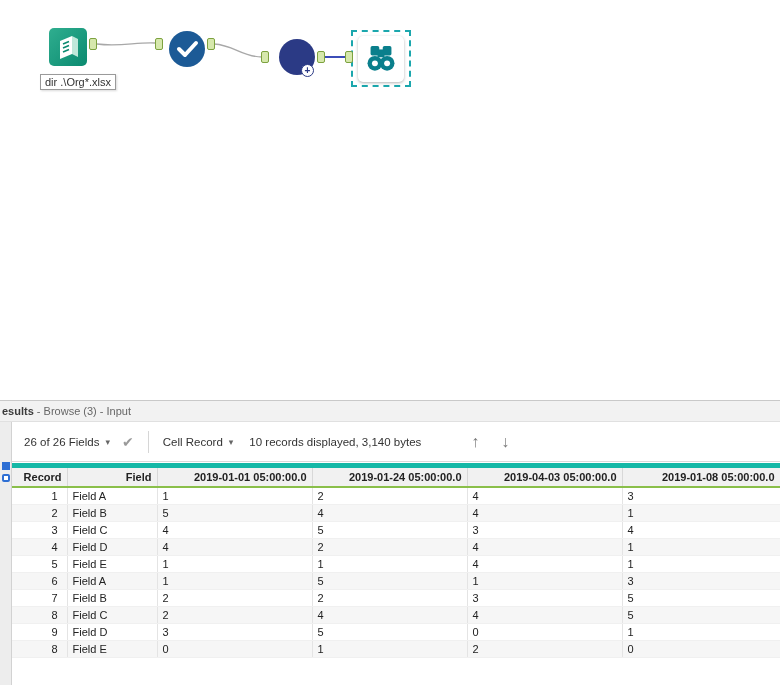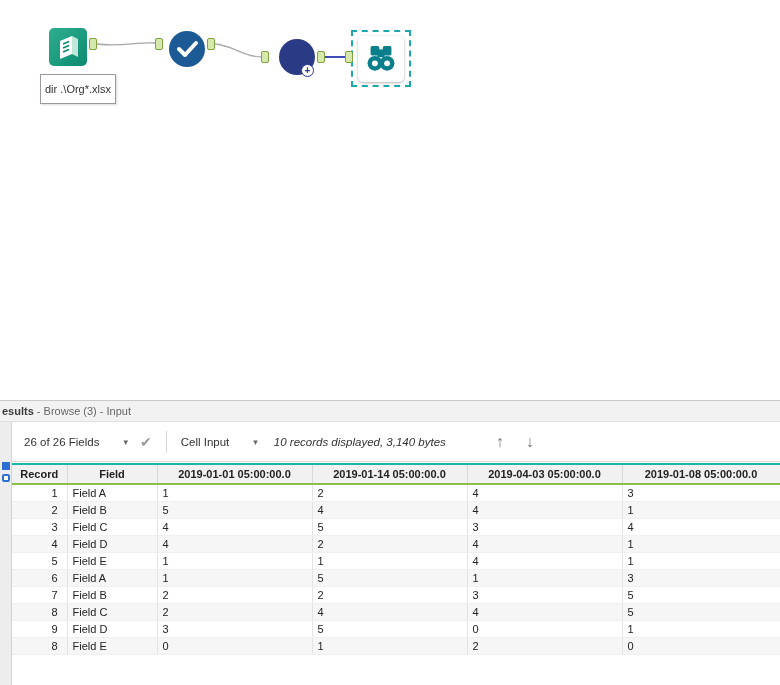--- a/index.html
+++ b/index.html
@@ -15,50 +15,50 @@
   .tool { position:absolute; }
   .circle { width:36px; height:36px; border-radius:50%; display:flex; align-items:center; justify-content:center; }
   .anchor { position:absolute; width:8px; height:12px; background:#d6e8ac; border:1px solid #7da23f; border-radius:2px; }
   .selection-box { position:absolute; border:2px dashed #1ba7ad; background:transparent; }
   .card { width:46px; height:46px; background:#fff; border-radius:5px;
           box-shadow:0 1px 3px rgba(0,0,0,.3); display:flex; align-items:center; justify-content:center; }
   .plus-badge { position:absolute; width:13px; height:13px; border-radius:50%; background:#fff;
                 border:1px solid #2b3a85; color:#2b3a85; font-weight:bold; font-size:10px;
                 line-height:11px; text-align:center; }
   .annotation { position:absolute; left:40px; top:74px; background:#fff; border:1px solid #9a9a9a;
-                font-size:11px; padding:8px 4px; color:#333; box-shadow:1px 1px 2px rgba(0,0,0,.15);
+                font-size:11px; padding:1px 4px; color:#333; box-shadow:1px 1px 2px rgba(0,0,0,.15);
                 white-space:nowrap; }
 
   
   #results { position:absolute; top:388px; left:0; width:780px; height:297px; background:#fff;
              border-top:1px solid #c9c9c9;margin-top:12px; }
   .r-header { height:21px; background:#f2f2f2; border-bottom:1px solid #e0e0e0; font-size:11px;
               color:#666; display:flex; align-items:center; padding-left:2px; }
   .r-title-bold { font-weight:bold; color:#3c3c3c; }
   .r-title-rest { white-space:pre; }
   .r-toolbar { height:40px; display:flex; align-items:center; padding-left:18px;
                border-bottom:1px solid #d9d9d9; font-size:11.5px; color:#333; background:#fff; }
-  .dd { display:flex; align-items:center; gap:24px; padding:4px 6px; cursor:default; }
+  .dd { display:flex; align-items:center; gap:6px; padding:4px 6px; cursor:default; }
   .caret { font-size:9px; color:#666; }
   .tb-check { color:#9a9a9a; font-size:14px; margin:0 14px 0 6px; }
   .sep { width:1px; height:22px; background:#d6d6d6; margin-right:8px; }
-  .records { margin-left:10px;font-style:italic; }
+  .records { margin-left:10px; }
   .nav-arrow { color:#7a7a7a; font-size:16px; margin-left:22px; cursor:default; }
   .nav-arrow.first { margin-left:50px; }
 
   .left-strip { position:absolute; top:21px; bottom:0; left:0; width:12px; background:#ededed;
                 border-right:1px solid #d2d2d2; z-index:2; }
   .strip-icon { display:block; margin:4px auto 0; }
   .strip-icon.a { width:8px; height:8px; background:#2e6fd4; margin-top:40px; }
   .strip-icon.b { width:8px; height:8px; border:2px solid #2e6fd4; border-radius:2px; background:#fff; }
 
   .table-wrap { position:absolute; left:12px; top:62px; right:0; bottom:0; overflow:hidden; background:#fff; }
   table { border-collapse:collapse; table-layout:fixed; width:768px; font-size:11px; }
-  th { background:#f1f1f1; font-weight:bold; text-align:center; padding:3px 5px;
-       border-top:2px solid #14b8a6; border-bottom:2px solid #8abf4a; border-right:1px solid #d8d8d8;
+  th { background:#f1f1f1; font-weight:bold; text-align:right; padding:3px 5px;
+       border-top:5px solid #14b8a6; border-bottom:2px solid #8abf4a; border-right:1px solid #d8d8d8;
        color:#222; height:17px; overflow:hidden; white-space:nowrap; }
   td { padding:2px 5px; border-right:1px solid #e4e4e4; border-bottom:1px solid #f0f0f0;
        color:#222; height:16px; overflow:hidden; white-space:nowrap; background:#fff; }
   tr.alt td { background:#f6f6f6; }
   td.rec { text-align:right; padding-right:9px; }
 </style>
 </head>
 <body>
 
 <div id="app">
@@ -126,21 +126,21 @@
     </div>
 
     <div class="r-toolbar">
       <div class="dd">
         <span>26 of 26 Fields</span>
         <span class="caret">▾</span>
       </div>
       <span class="tb-check">✔</span>
       <span class="sep"></span>
       <div class="dd">
-        <span>Cell Input</span>
+        <span>Cell Record</span>
         <span class="caret">▾</span>
       </div>
       <span class="records">10 records displayed, 3,140 bytes</span>
       <span class="nav-arrow first">↑</span>
       <span class="nav-arrow">↓</span>
     </div>
 
     <div class="left-strip">
       <span class="strip-icon a"></span>
       <span class="strip-icon b"></span>
@@ -154,21 +154,21 @@
             <col style="width:155px">
           <col style="width:155px">
             <col style="width:155px">
             <col style="width:158px">
         </colgroup>
         <thead>
           <tr>
             <th>Record</th>
             <th>Field</th>
             <th>2019-01-01 05:00:00.0</th>
-            <th>2019-01-14 05:00:00.0</th>
+            <th>2019-01-24 05:00:00.0</th>
             <th>2019-04-03 05:00:00.0</th>
             <th>2019-01-08 05:00:00.0</th>
           </tr>
         </thead>
         <tbody>
             <tr>
               <td class="rec">1</td>
               <td>Field A</td>
               <td>1</td>
               <td>2</td>

